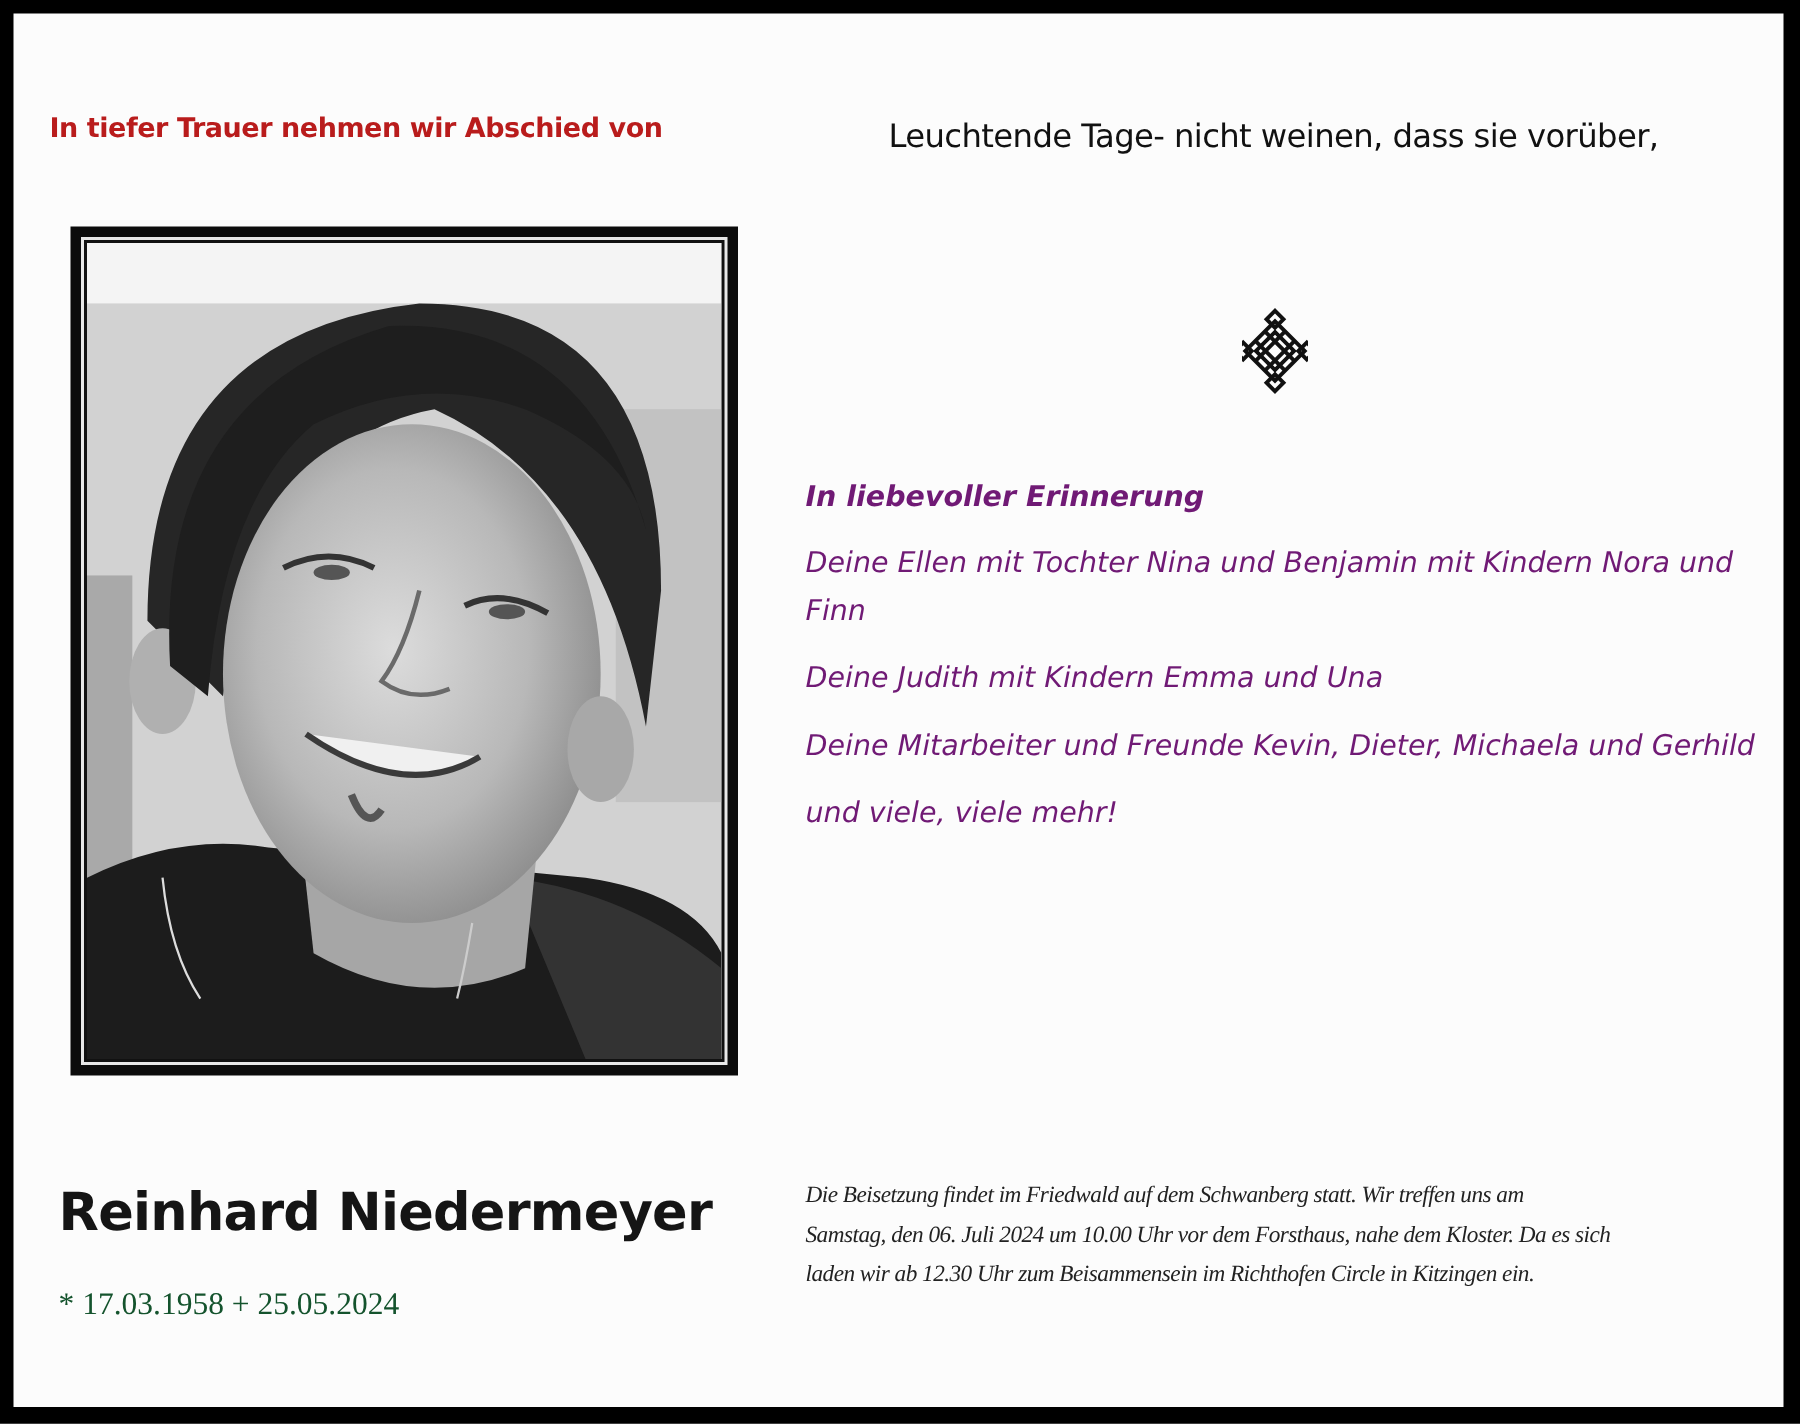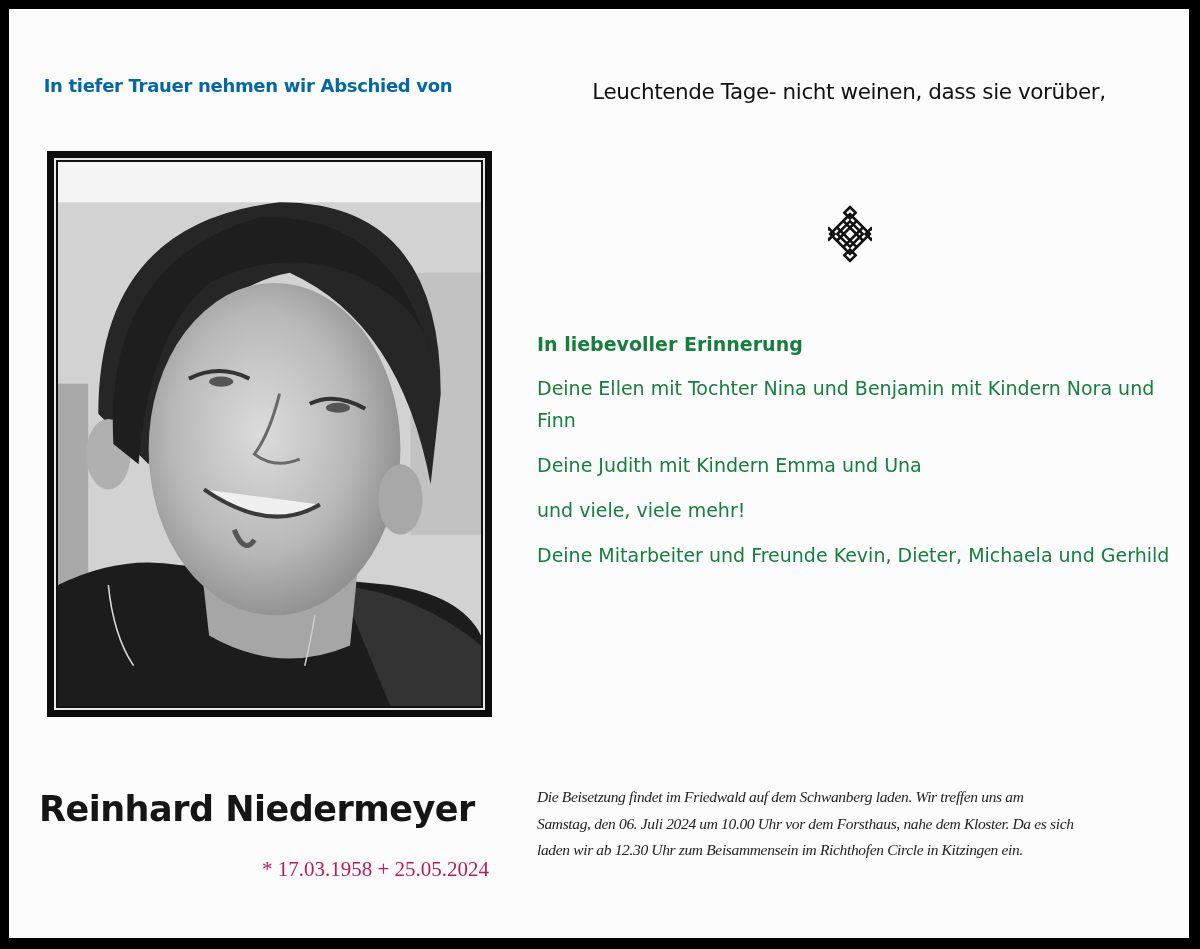--- a/index.html
+++ b/index.html
@@ -6,22 +6,22 @@
     html, body { width: 1200px; height: 949px; background: #000; overflow: hidden; }
     body { position: relative; }
     .card {
       position: absolute; left: 9px; top: 9px; width: 1180px; height: 929px;
       background: #fcfcfc;
     }
     .sans { font-family: "DejaVu Sans", "Liberation Sans", sans-serif; }
     .serif { font-family: "Liberation Serif", "DejaVu Serif", serif; }
 
     .intro {
-      position: absolute; left: 14px; top: 66px; width: 450px;
-      text-align: center; font-size: 18px; font-weight: bold; color: #0369a1;
+      position: absolute; left: 24px; top: 66px; width: 450px;
+      font-size: 18px; font-weight: bold; color: #b91c1c;
       letter-spacing: -0.3px; white-space: nowrap;
     }
     .quote {
       position: absolute; left: 540px; top: 66px; width: 600px;
       text-align: center; font-size: 21.5px; font-weight: normal; color: #111;
       line-height: 33px; letter-spacing: -0.4px;
     }
     .quote span { display: block; white-space: nowrap; }
 
     .knot {
@@ -40,26 +40,26 @@
       background: linear-gradient(180deg, #f2f2f2 0%, #eeeeee 8%, #c9c9c9 10%, #d4d4d4 40%, #c6c6c6 70%, #b5b5b5 100%);
     }
 
     .name {
       position: absolute; left: 30px; top: 780px; width: 450px;
       text-align: left; font-size: 35px; font-weight: bold; color: #151515;
       letter-spacing: -0.5px; white-space: nowrap;
     }
     .dates {
       position: absolute; left: 30px; top: 848px; width: 450px;
-      text-align: right; font-size: 21px; color: #be185d; white-space: nowrap;
+      text-align: left; font-size: 21px; color: #14532d; white-space: nowrap;
     }
 
     .memory {
-      position: absolute; left: 528px; top: 320px; width: 640px;
-      color: #15803d; font-size: 19px;
+      position: absolute; left: 528px; top: 307px; width: 640px;
+      font-style: italic; color: #701a75; font-size: 19px;
     }
     .memory .heading { font-weight: bold; margin-bottom: 13px; line-height: 30px; }
     .memory .entry { line-height: 32px; margin-bottom: 13px; }
 
     .notice {
       position: absolute; left: 528px; top: 775px; width: 640px;
       font-style: italic; font-size: 15.5px; line-height: 26.5px; color: #222;
       letter-spacing: -0.35px;
     }
     .notice span { display: block; white-space: nowrap; }
@@ -141,23 +141,23 @@
     </div>
   </div>
 
   <div class="name sans">Reinhard Niedermeyer</div>
   <div class="dates serif">* 17.03.1958  + 25.05.2024</div>
 
   <div class="memory sans">
     <div class="heading">In liebevoller Erinnerung</div>
     <div class="entry">Deine Ellen mit Tochter Nina und Benjamin mit Kindern Nora und Finn</div>
     <div class="entry">Deine Judith mit Kindern Emma und Una</div>
+    <div class="entry">Deine Mitarbeiter und Freunde Kevin, Dieter, Michaela und Gerhild</div>
     <div class="entry">und viele, viele mehr!</div>
-    <div class="entry">Deine Mitarbeiter und Freunde Kevin, Dieter, Michaela und Gerhild</div>
   </div>
 
   <div class="notice serif">
-    <span>Die Beisetzung findet im Friedwald auf dem Schwanberg laden. Wir treffen uns am</span>
+    <span>Die Beisetzung findet im Friedwald auf dem Schwanberg statt. Wir treffen uns am</span>
     <span>Samstag, den 06. Juli 2024 um 10.00 Uhr vor dem Forsthaus, nahe dem Kloster. Da es sich</span>
     <span>laden wir ab 12.30 Uhr zum Beisammensein im Richthofen Circle in Kitzingen ein.</span>
   </div>
 
 </div>
 
 </body></html>

